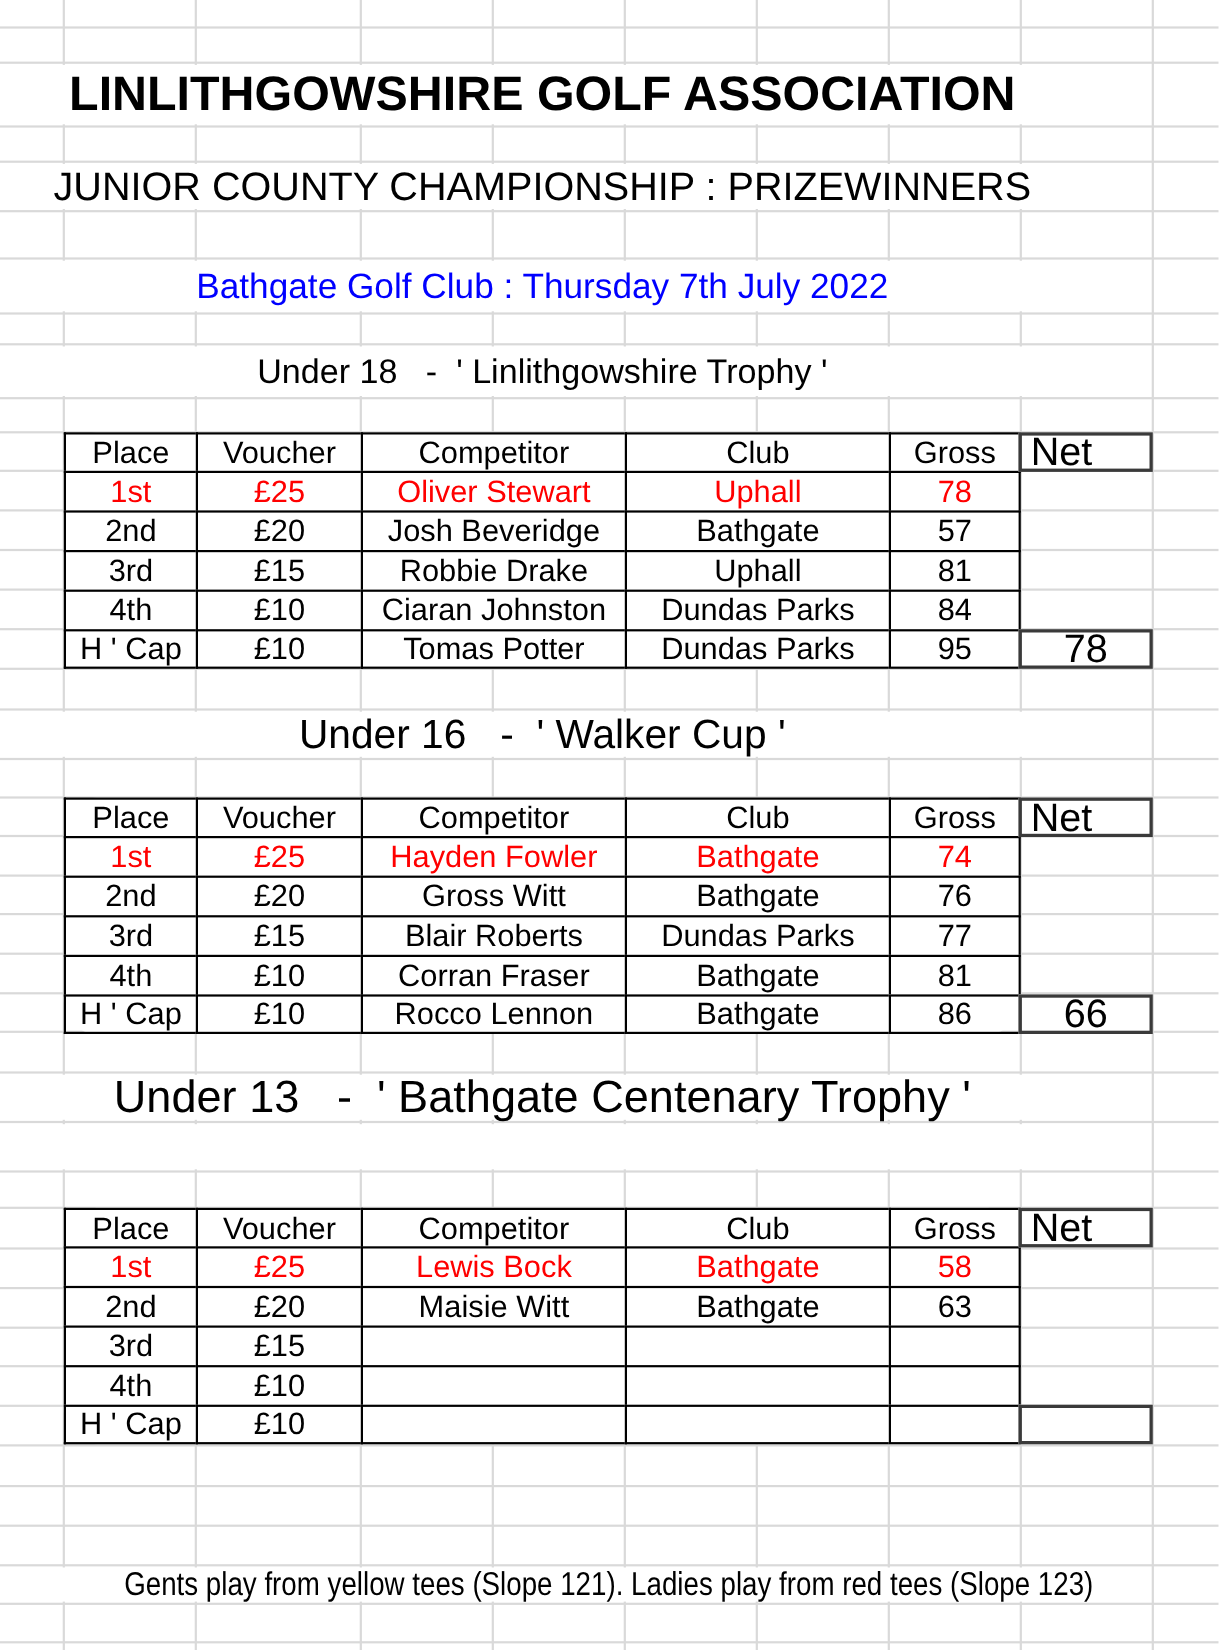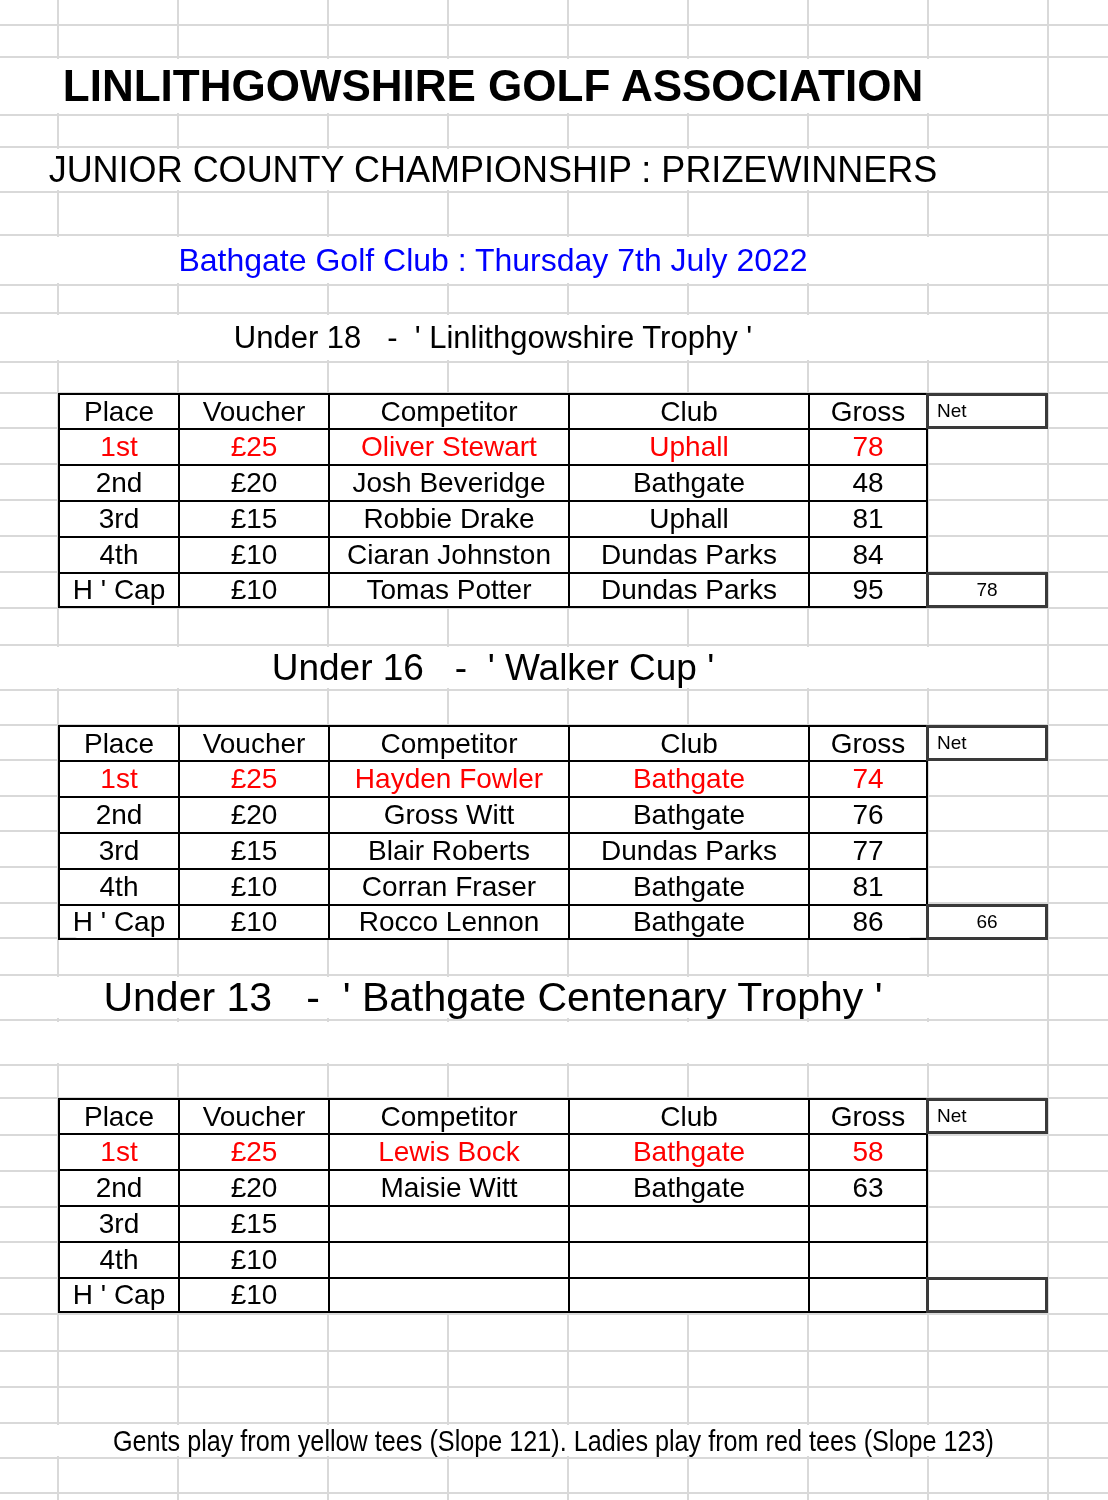--- a/index.html
+++ b/index.html
@@ -36,21 +36,21 @@
     border-left:2px solid #000;border-top:2px solid #000;box-sizing:border-box;
     display:flex;align-items:center;justify-content:center;
     font-size:28px;white-space:pre;overflow:hidden;
   }
   .cell.cR{border-right:2px solid #000;}
   .cell.cB{border-bottom:2px solid #000;}
   .cell.red{color:#ff0000;}
   .netcol{position:absolute;left:868px;top:0;width:122px;height:215px;}
   .netbox{
     position:absolute;left:0;width:122px;background:#ffffff;box-sizing:border-box;
-    border:3px solid #3a3a3a;display:flex;align-items:center;font-size:19px;white-space:pre;
+    border:3px solid #3a3a3a;display:flex;align-items:center;font-size:36px;white-space:pre;
   }
   .nethead{top:0;height:36px;justify-content:flex-start;padding-left:8px;}
   .netval{top:179px;height:36px;justify-content:center;}
 </style>
 </head>
 <body>
 
 <div id="sheet">
   <div id="grid-layer">
       <div class="gh" style="top: 24px;"></div>
@@ -126,21 +126,21 @@
         <div class="cell cR">Gross</div>
         <div class="cell red">1st</div>
         <div class="cell red">£25</div>
         <div class="cell red">Oliver Stewart</div>
         <div class="cell red">Uphall</div>
         <div class="cell cR red">78</div>
         <div class="cell">2nd</div>
         <div class="cell">£20</div>
         <div class="cell">Josh Beveridge</div>
         <div class="cell">Bathgate</div>
-        <div class="cell cR">48</div>
+        <div class="cell cR">57</div>
         <div class="cell">3rd</div>
         <div class="cell">£15</div>
         <div class="cell">Robbie Drake</div>
         <div class="cell">Uphall</div>
         <div class="cell cR">81</div>
         <div class="cell">4th</div>
         <div class="cell">£10</div>
         <div class="cell">Ciaran Johnston</div>
         <div class="cell">Dundas Parks</div>
         <div class="cell cR">84</div>

